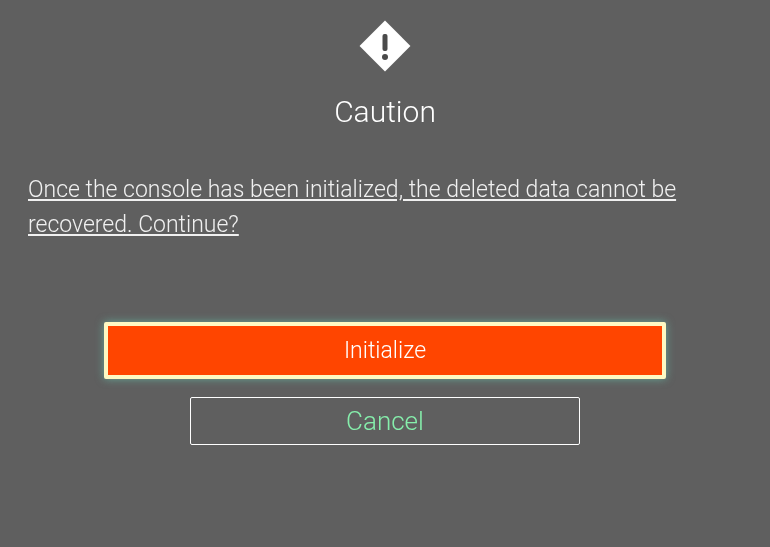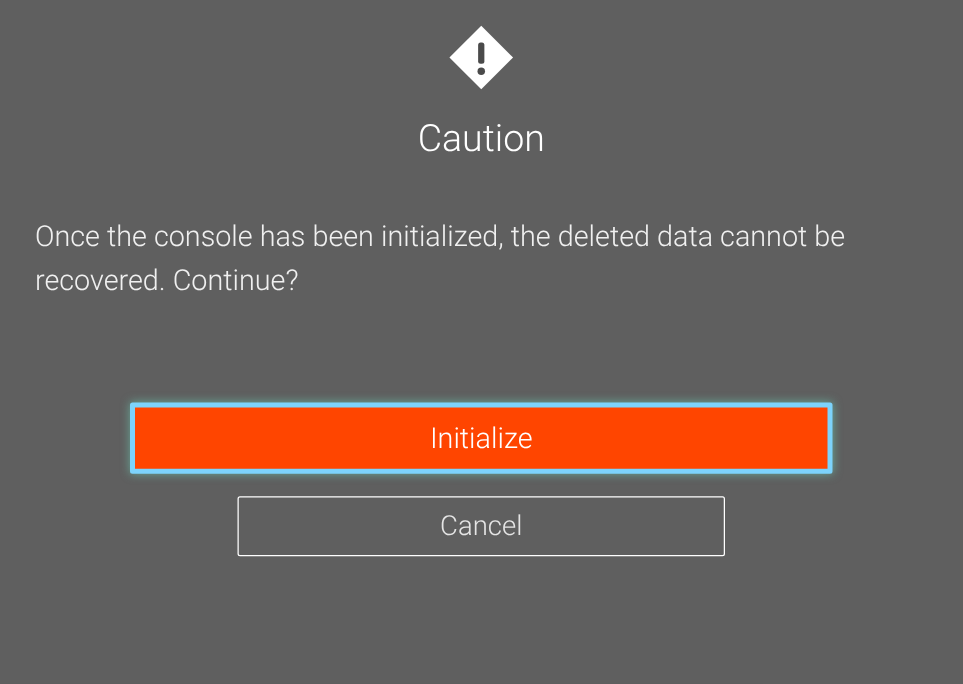--- a/index.html
+++ b/index.html
@@ -44,20 +44,21 @@
     }
     .message {
       font-size: 23px;
       font-weight: 300;
       color: #f0f0f0;
       line-height: 1.5;
       text-align: left;
       width: 100%;
       padding: 0 28px;
       margin-bottom: 80px;
+      text-decoration: underline;
     }
     .button-group {
       display: flex;
       flex-direction: column;
       gap: 18px;
       align-items: center;
     }
     .btn {
       width: 562px;
       height: 57px;
@@ -65,31 +66,31 @@
       align-items: center;
       justify-content: center;
       font-size: 23px;
       font-weight: 300;
       cursor: pointer;
       border-radius: 2px;
     }
     .btn-primary {
       background: #ff4500;
       color: #ffffff;
-      border: 4px solid #7dd3fc;
+      border: 4px solid #fef9c3;
       box-shadow: 0 0 8px rgba(111, 240, 208, 0.5);
       text-align: right;
     }
     .btn-secondary {
       width: 390px;
       height: 48px;
       background: transparent;
-      color: #e5e5e5;
+      color: #86efac;
       border: 1.5px solid #ffffff;
-      font-size: 22px;
+      font-size: 26px;
     }
   </style>
 </head>
 <body>
 
 <div class="dialog">
   <div class="icon-wrapper">
     <div class="caution-diamond">
       <svg viewBox="0 0 60 60">
         <rect x="12" y="12" width="36" height="36" fill="#ffffff" transform="rotate(45 30 30)"></rect>

